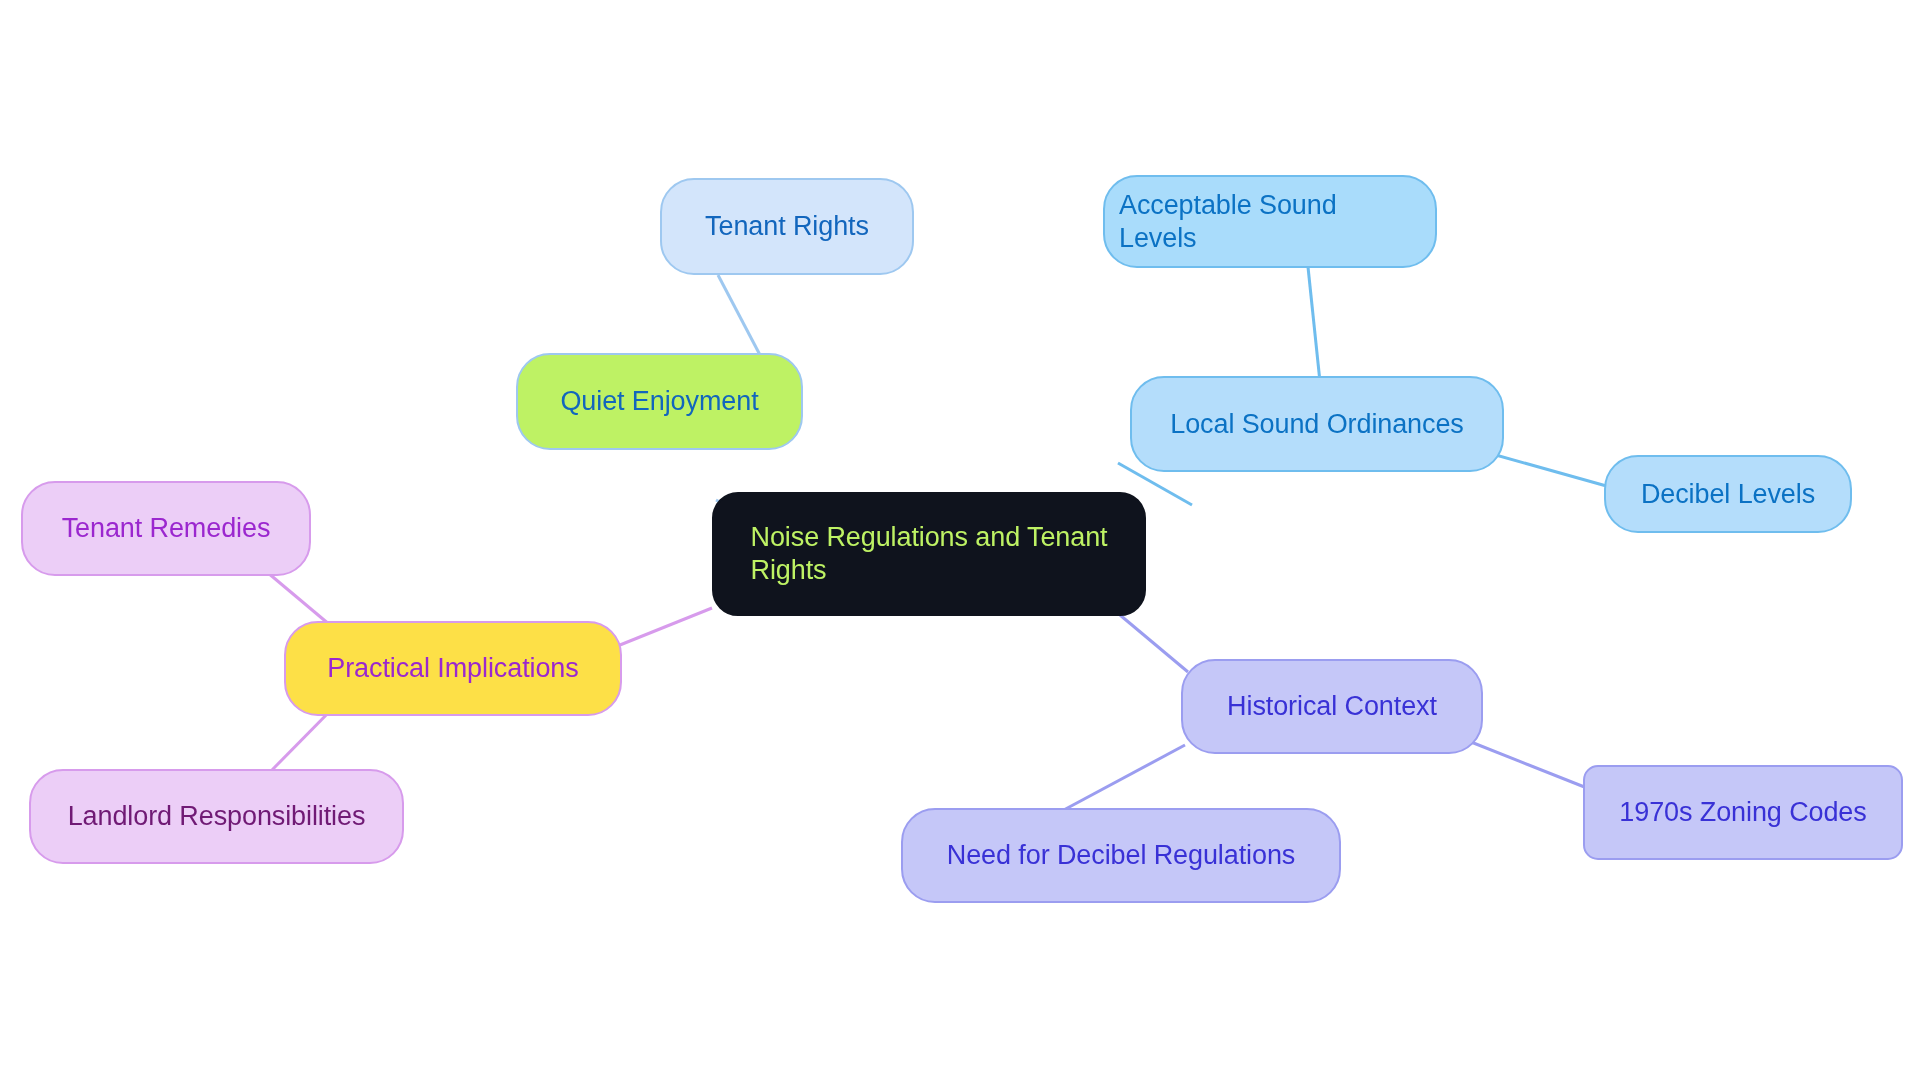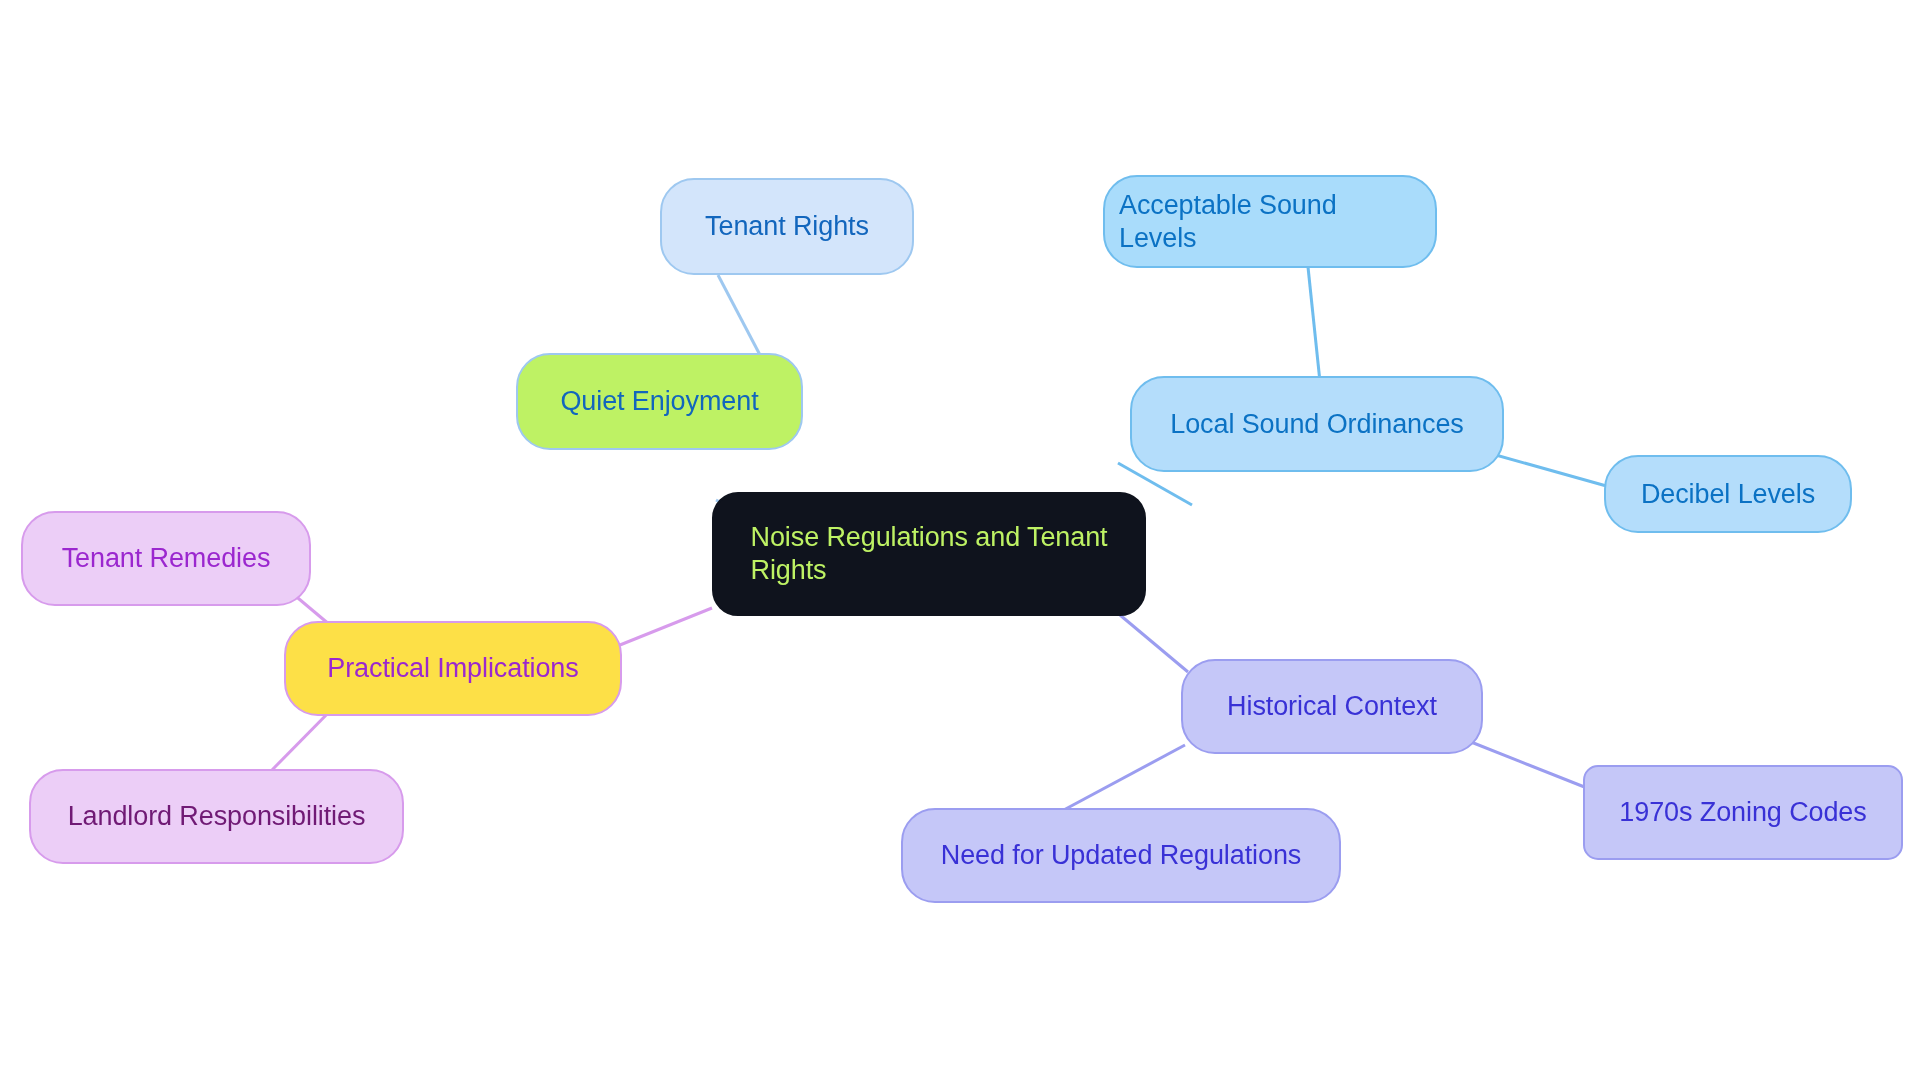--- a/index.html
+++ b/index.html
@@ -104,25 +104,25 @@
     <span>Historical Context</span>
   </div>
 
   <div class="node node-branch" style="left:1583px; top:765px; width:320px; height:95px;
               background:#c5c7f8; border-color:#9b9df0; color:#3931d6;border-radius:15px;">
     <span>1970s Zoning Codes</span>
   </div>
 
   <div class="node node-branch" style="left:901px; top:808px; width:440px; height:95px;
               background:#c5c7f8; border-color:#9b9df0; color:#3931d6;">
-    <span>Need for Updated Regulations</span>
+    <span>Need for Decibel Regulations</span>
   </div>
 
   <div class="node node-branch" style="left:21px; top:481px; width:290px; height:95px;
-              background:#eccef7; border-color:#d79bec; color:#9b27cf;margin-top:30px;">
+              background:#eccef7; border-color:#d79bec; color:#9b27cf;">
     <span>Tenant Remedies</span>
   </div>
 
   <div class="node node-branch" style="left:284px; top:621px; width:338px; height:95px;
               background:#fde047; border-color:#d79bec; color:#9b27cf;">
     <span>Practical Implications</span>
   </div>
 
   <div class="node node-branch" style="left:29px; top:769px; width:375px; height:95px;
               background:#eccef7; border-color:#d79bec; color:#701a75;">

